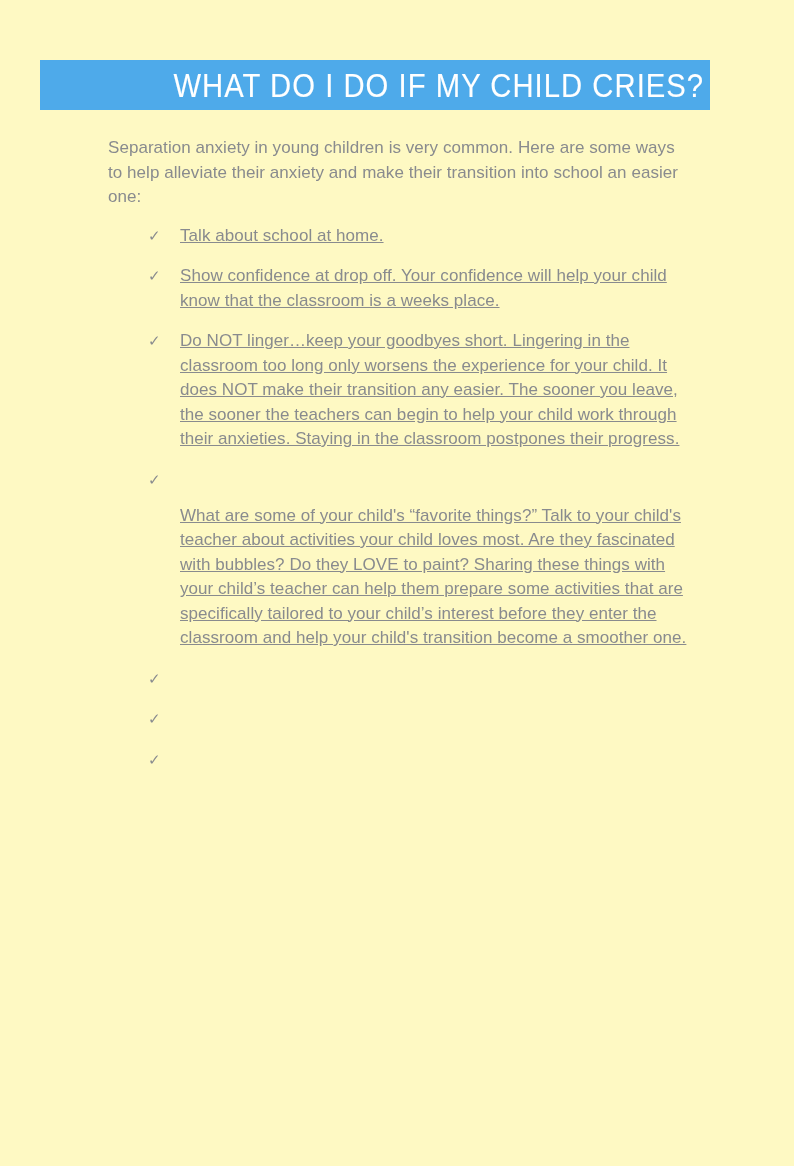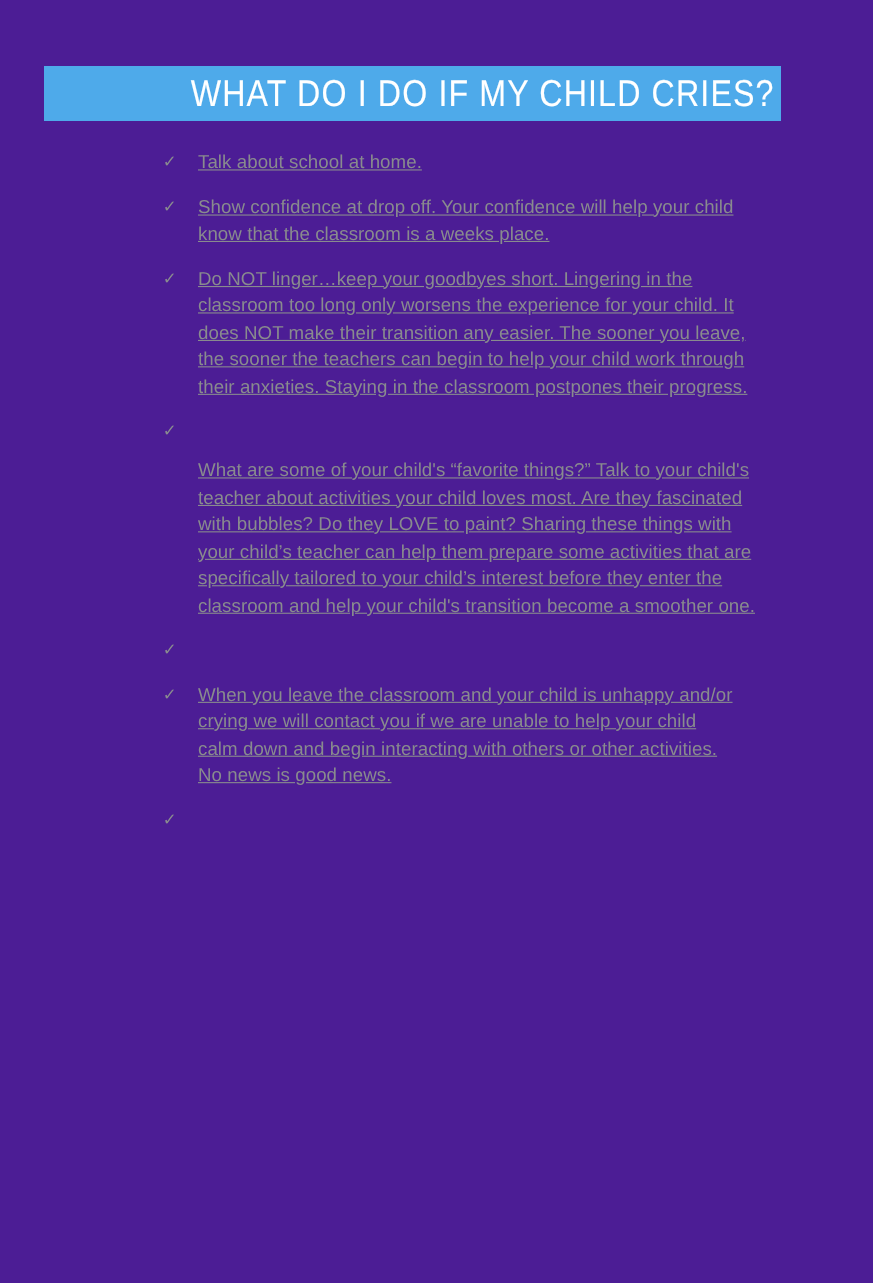--- a/index.html
+++ b/index.html
@@ -12,21 +12,21 @@
     height: 1166px;
     font-family: "Liberation Sans", sans-serif;
     -webkit-font-smoothing: antialiased;
     overflow: hidden;
   }
 
   .page {
     position: relative;
     width: 794px;
     height: 1166px;
-    background: #4c1d95;
+    background: #fef9c3;
     box-sizing: border-box;
   }
 
   
   .title-banner {
     position: absolute;
     left: 40px;
     top: 60px;
     width: 670px;
     height: 50px;
@@ -118,20 +118,21 @@
 <body>
 
 <div class="page">
 
   <div class="title-banner">
     <span class="title-text">WHAT DO I DO IF MY CHILD CRIES?</span>
   </div>
 
   <div class="content">
 
+    <p class="intro">Separation anxiety in young children is very common.  Here are some ways to help alleviate their anxiety and make their transition into school an easier one:</p>
 
     <ul class="bullet-list">
 
       <li class="bullet-item">
         <span class="check-icon">✓</span>
         <span class="bullet-text w-1">Talk about school at home.</span>
       </li>
 
       <li class="bullet-item">
         <span class="check-icon">✓</span>
@@ -147,21 +148,20 @@
         <span class="check-icon">✓</span>
         <span class="bullet-text w-4">What are some of your child's “favorite things?”  Talk to your child's teacher about activities your child loves most.  Are they fascinated with bubbles?  Do they LOVE to paint?  Sharing these things with your child’s teacher can help them prepare some activities that are specifically tailored to your child’s interest before they enter the classroom and help your child's transition become a smoother one.</span>
       </li>
 
       <li class="bullet-item">
         <span class="check-icon">✓</span>
       </li>
 
       <li class="bullet-item">
         <span class="check-icon">✓</span>
-        <span class="bullet-text w-6">When you leave the classroom and your child is unhappy and/or crying we will contact you if we are unable to help your child calm down and begin interacting with others or other activities.  No news is good news.</span>
       </li>
 
       <li class="bullet-item">
         <span class="check-icon">✓</span>
       </li>
 
     </ul>
   </div>
 </div>
 

